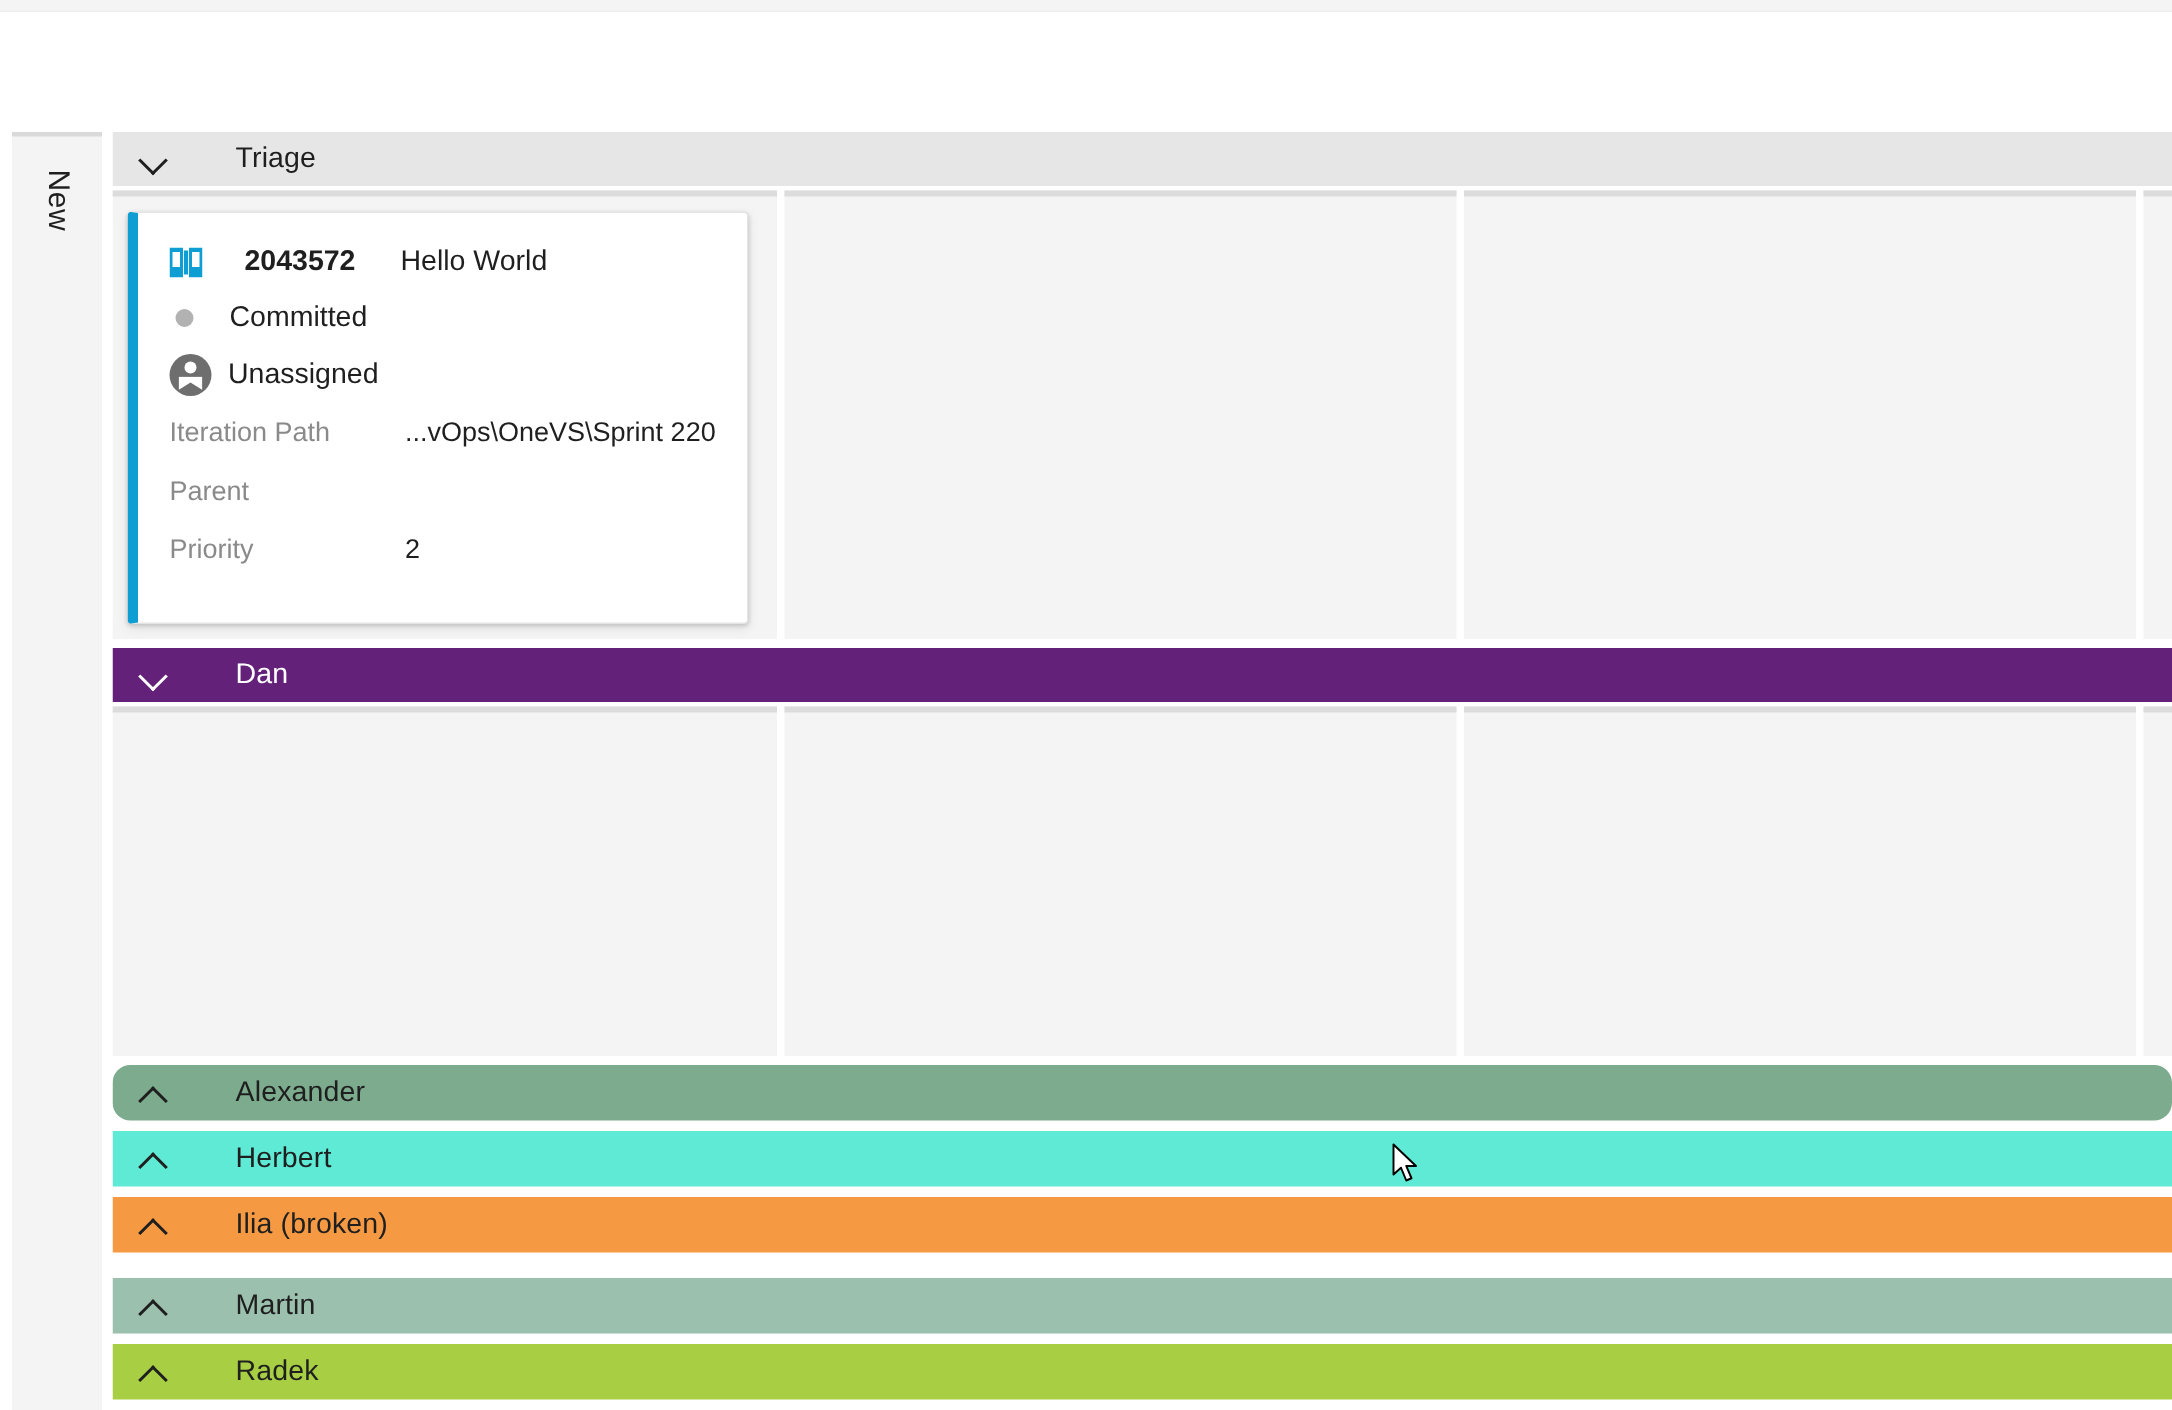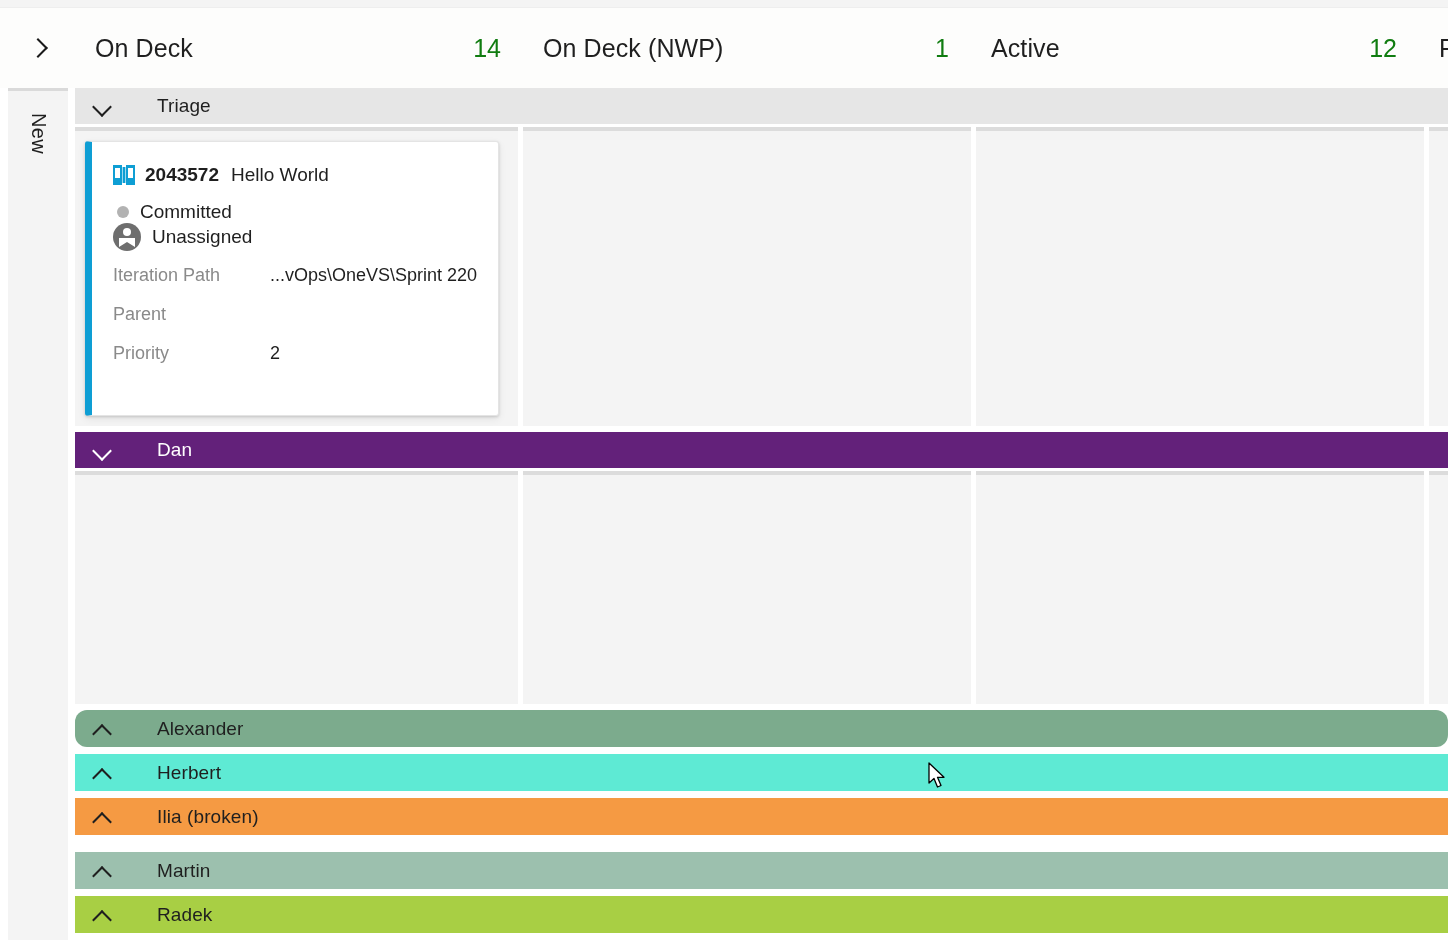--- a/index.html
+++ b/index.html
@@ -190,21 +190,21 @@
     border: 1px solid #e4e4e4;
     border-left: 7px solid #0e9ed4;
     border-radius: 3px;
     box-shadow: 0 1px 3px rgba(0,0,0,0.16), 0 3px 8px rgba(0,0,0,0.07);
     padding: 22px 18px 10px 21px;
   }
 
   .card-title-row {
     display: flex;
     align-items: center;
-    gap: 10px;
+    gap: 28px;
     margin-bottom: 15px;
   }
   .story-icon {
     width: 22px; height: 20px;
     flex: 0 0 22px;
     display: block;
   }
   .card-id {
     font-size: 19px;
     font-weight: 700;
@@ -215,21 +215,22 @@
     font-size: 19px;
     font-weight: 400;
     color: #1f1f1f;
     white-space: nowrap;
     margin-left: 2px;
   }
 
   .card-state-row {
     display: flex;
     align-items: center;
-    gap: 11px;
+    gap: 24px;
+    margin-bottom: 13px;
     padding-left: 4px;
   }
   .state-dot {
     width: 12px; height: 12px;
     border-radius: 50%;
     background: #b2b2b2;
     flex: 0 0 12px;
   }
   .state-label {
     font-size: 19px;
@@ -299,46 +300,20 @@
     z-index: 50;
   }
 </style>
 </head>
 <body>
 
 <div id="board">
 
   <div class="top-strip"></div>
 
-  <div class="header-row">
-
-    <div class="expand-cell">
-      <span class="chev-right"></span>
-    </div>
-
-    <div class="col-head col-w1">
-      <span class="col-title">On Deck</span>
-      <span class="col-count">14</span>
-    </div>
-
-    <div class="col-head col-w2">
-      <span class="col-title">On Deck (NWP)</span>
-      <span class="col-count">1</span>
-    </div>
-
-    <div class="col-head col-w3">
-      <span class="col-title">Active</span>
-      <span class="col-count">12</span>
-    </div>
-
-    <div class="col-head col-w4">
-      <span class="col-title">R</span>
-    </div>
-
-  </div>
 
   <div class="left-rail">
     <span class="left-rail-label">New</span>
   </div>
 
   <div class="body-area">
 
     <div class="lane-header" style="background:#e6e6e6;color:#1f1f1f;height:36px;">
       <span class="lane-chev"></span>
       <span class="lane-name">Triage</span>

